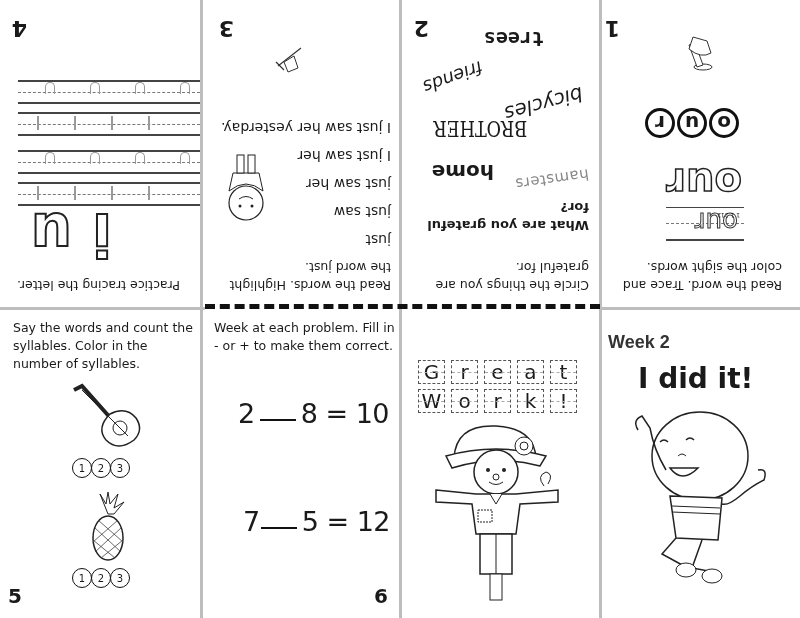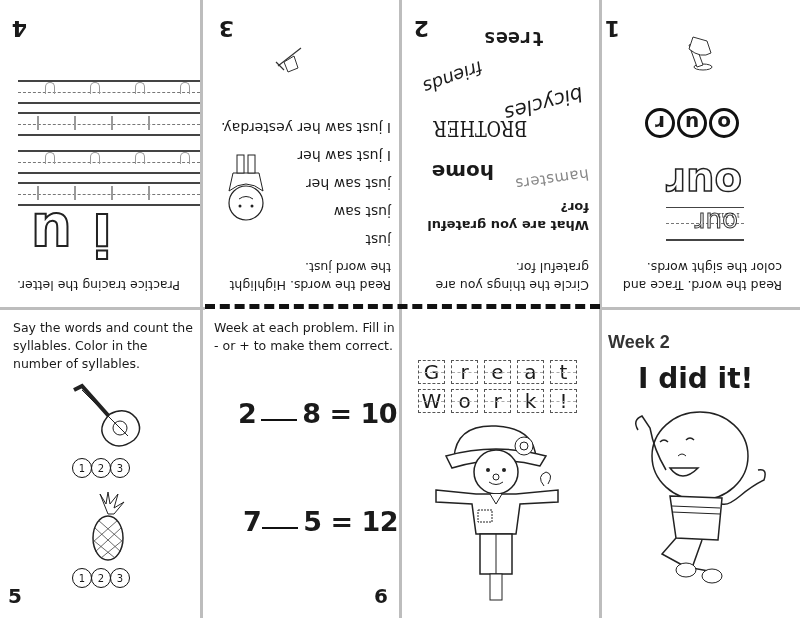--- a/index.html
+++ b/index.html
@@ -19,21 +19,21 @@
   .trace-row .dot { position: absolute; left: 0; right: 0; border-top: 1px dashed #777; }
   .glyph-u { position: absolute; width: 10px; height: 12px; border: 1.5px solid #999; border-top: none; border-radius: 0 0 6px 6px; }
   .glyph-i { position: absolute; width: 1.5px; height: 14px; background: #999; }
   .big-outline { position: absolute; font-size: 58px; font-weight: bold; color: #fff; -webkit-text-stroke: 2px #222; font-family: "DejaVu Sans", sans-serif; }
   
   .sentence { position: absolute; font-size: 14px; font-family: "DejaVu Sans", sans-serif; white-space: nowrap; }
   .grateful-word { position: absolute; white-space: nowrap; }
   .circle-letter { display: inline-flex; align-items: center; justify-content: center; width: 30px; height: 30px; border: 3px solid #111; border-radius: 50%; font-size: 20px; font-weight: bold; margin: 0 1px; }
   .syl-row { position: absolute; display: flex; }
   .syl { width: 20px; height: 20px; border: 1.5px solid #111; border-radius: 50%; font-size: 10px; display: flex; align-items: center; justify-content: center; margin-right: -1px; background: #fff; }
-  .eq { position: absolute; font-size: 27px; white-space: nowrap; font-family: "DejaVu Sans", sans-serif; letter-spacing: -0.5px; font-weight: bold; }
+  .eq { position: absolute; font-size: 27px; white-space: nowrap; font-family: "DejaVu Sans", sans-serif; letter-spacing: -0.5px; }
   .blank { display: inline-block; width: 36px; border-bottom: 2px solid #111; margin: 0 5px; vertical-align: 2px; }
   .gw-grid { position: absolute; left: 418px; top: 360px; display: grid; grid-template-columns: repeat(5, 27px); grid-gap: 5px 6px; }
   .gw-cell { width: 27px; height: 24px; border: 1px dashed #555; display: flex; align-items: center; justify-content: center; font-size: 20px; font-family: "DejaVu Sans", sans-serif; position: relative; }
   .gw-cell::after { content: ""; position: absolute; left: 0; right: 0; top: 50%; border-top: 1px dashed #aaa; }
   .week { position: absolute; left: 608px; top: 324px; font-size: 18px; font-weight: bold; color: #333; font-family: Liberation Sans, sans-serif; margin-top: 8px; }
   .did-it { position: absolute; left: 638px; top: 362px; font-size: 28px; font-weight: bold; font-family: "DejaVu Sans", sans-serif; white-space: nowrap; text-align: center; }
   svg { position: absolute; overflow: visible; }
 </style>
 </head>
 <body>

